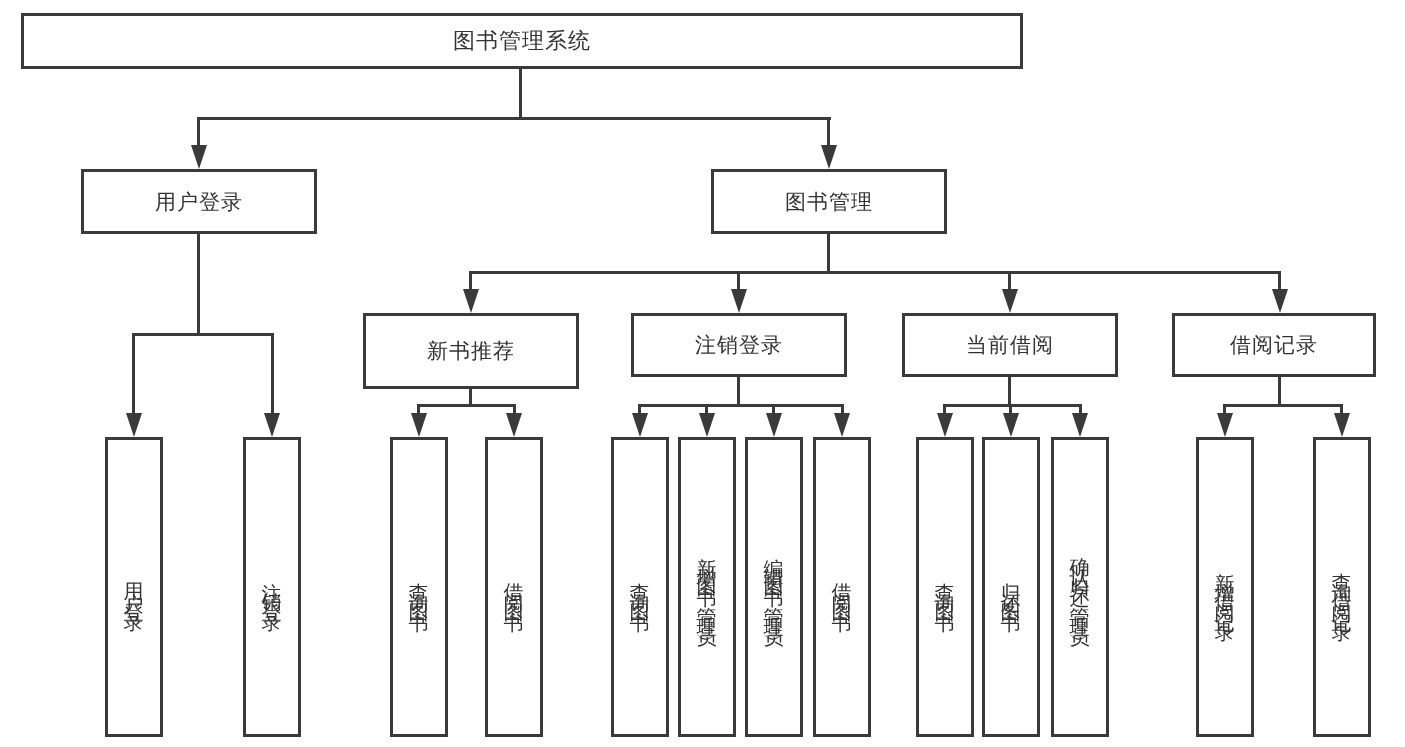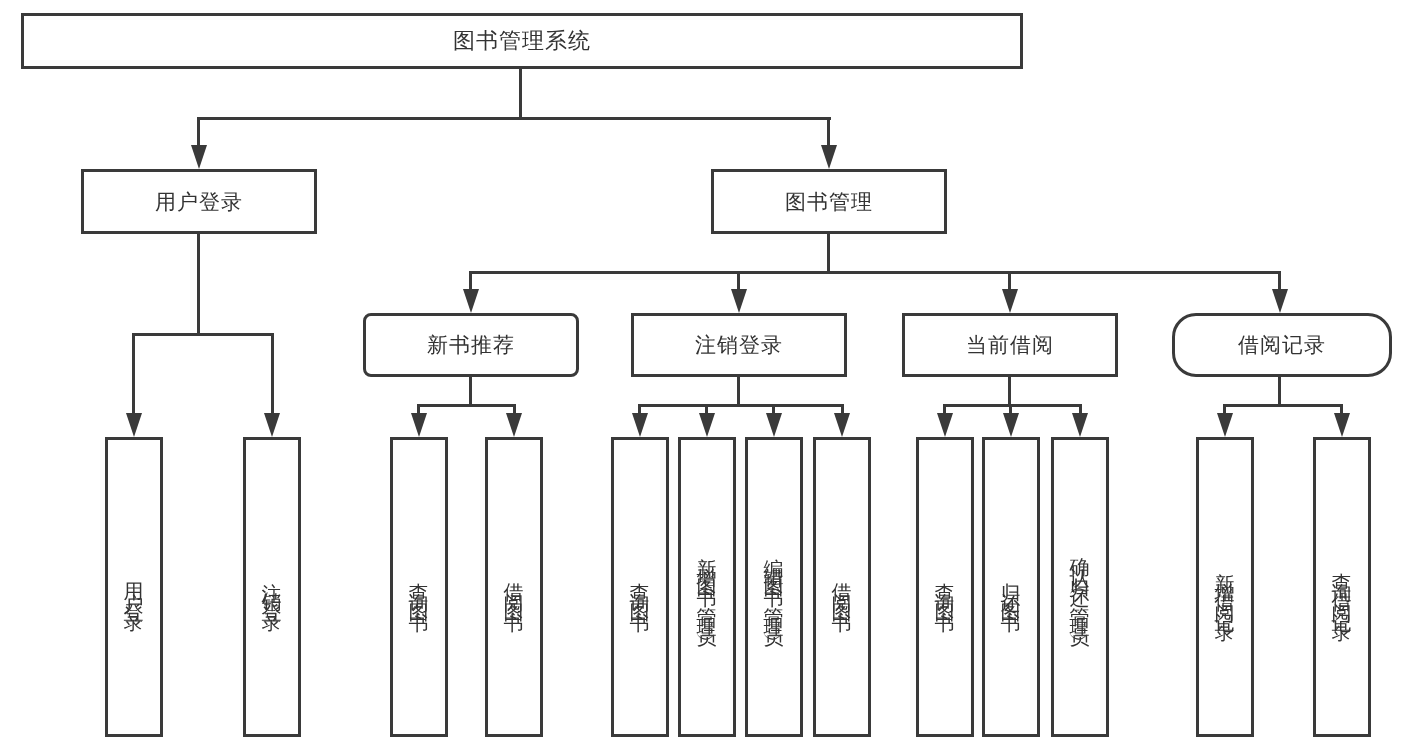--- a/index.html
+++ b/index.html
@@ -19,24 +19,24 @@
   .root{font-size:22px;}
   .leaf span{
     writing-mode:vertical-rl;text-orientation:mixed;
     font-size:20px;letter-spacing:10px;line-height:1;
     white-space:nowrap;
   }
   
   #n-root{left:21px;top:13px;width:1002px;height:56px;}
   #n-user-login{left:81px;top:169px;width:236px;height:65px;}
   #n-book-mgmt{left:711px;top:169px;width:236px;height:65px;}
-  #n-new-book{left:363px;top:313px;width:216px;height:64px;border-radius:8px;}
+  #n-new-book{left:363px;top:313px;width:216px;height:76px;}
   #n-book-borrow{left:631px;top:313px;width:216px;height:64px;}
   #n-cur-borrow{left:902px;top:313px;width:216px;height:64px;}
-  #n-borrow-rec{left:1172px;top:313px;width:220px;height:64px;border-radius:24px;}
+  #n-borrow-rec{left:1172px;top:313px;width:204px;height:64px;}
   .leaf{top:437px;width:58px;height:300px;}
   #n-a1{left:105px;} #n-a2{left:243px;}
   #n-b1{left:390px;} #n-b2{left:485px;}
   #n-c1{left:611px;} #n-c2{left:678px;} #n-c3{left:745px;} #n-c4{left:813px;}
   #n-d1{left:916px;} #n-d2{left:982px;} #n-d3{left:1051px;}
   #n-e1{left:1196px;} #n-e2{left:1313px;}
   
   .ln{position:absolute;background:#3a3a3a;}
   .arw{
     position:absolute;width:0;height:0;

